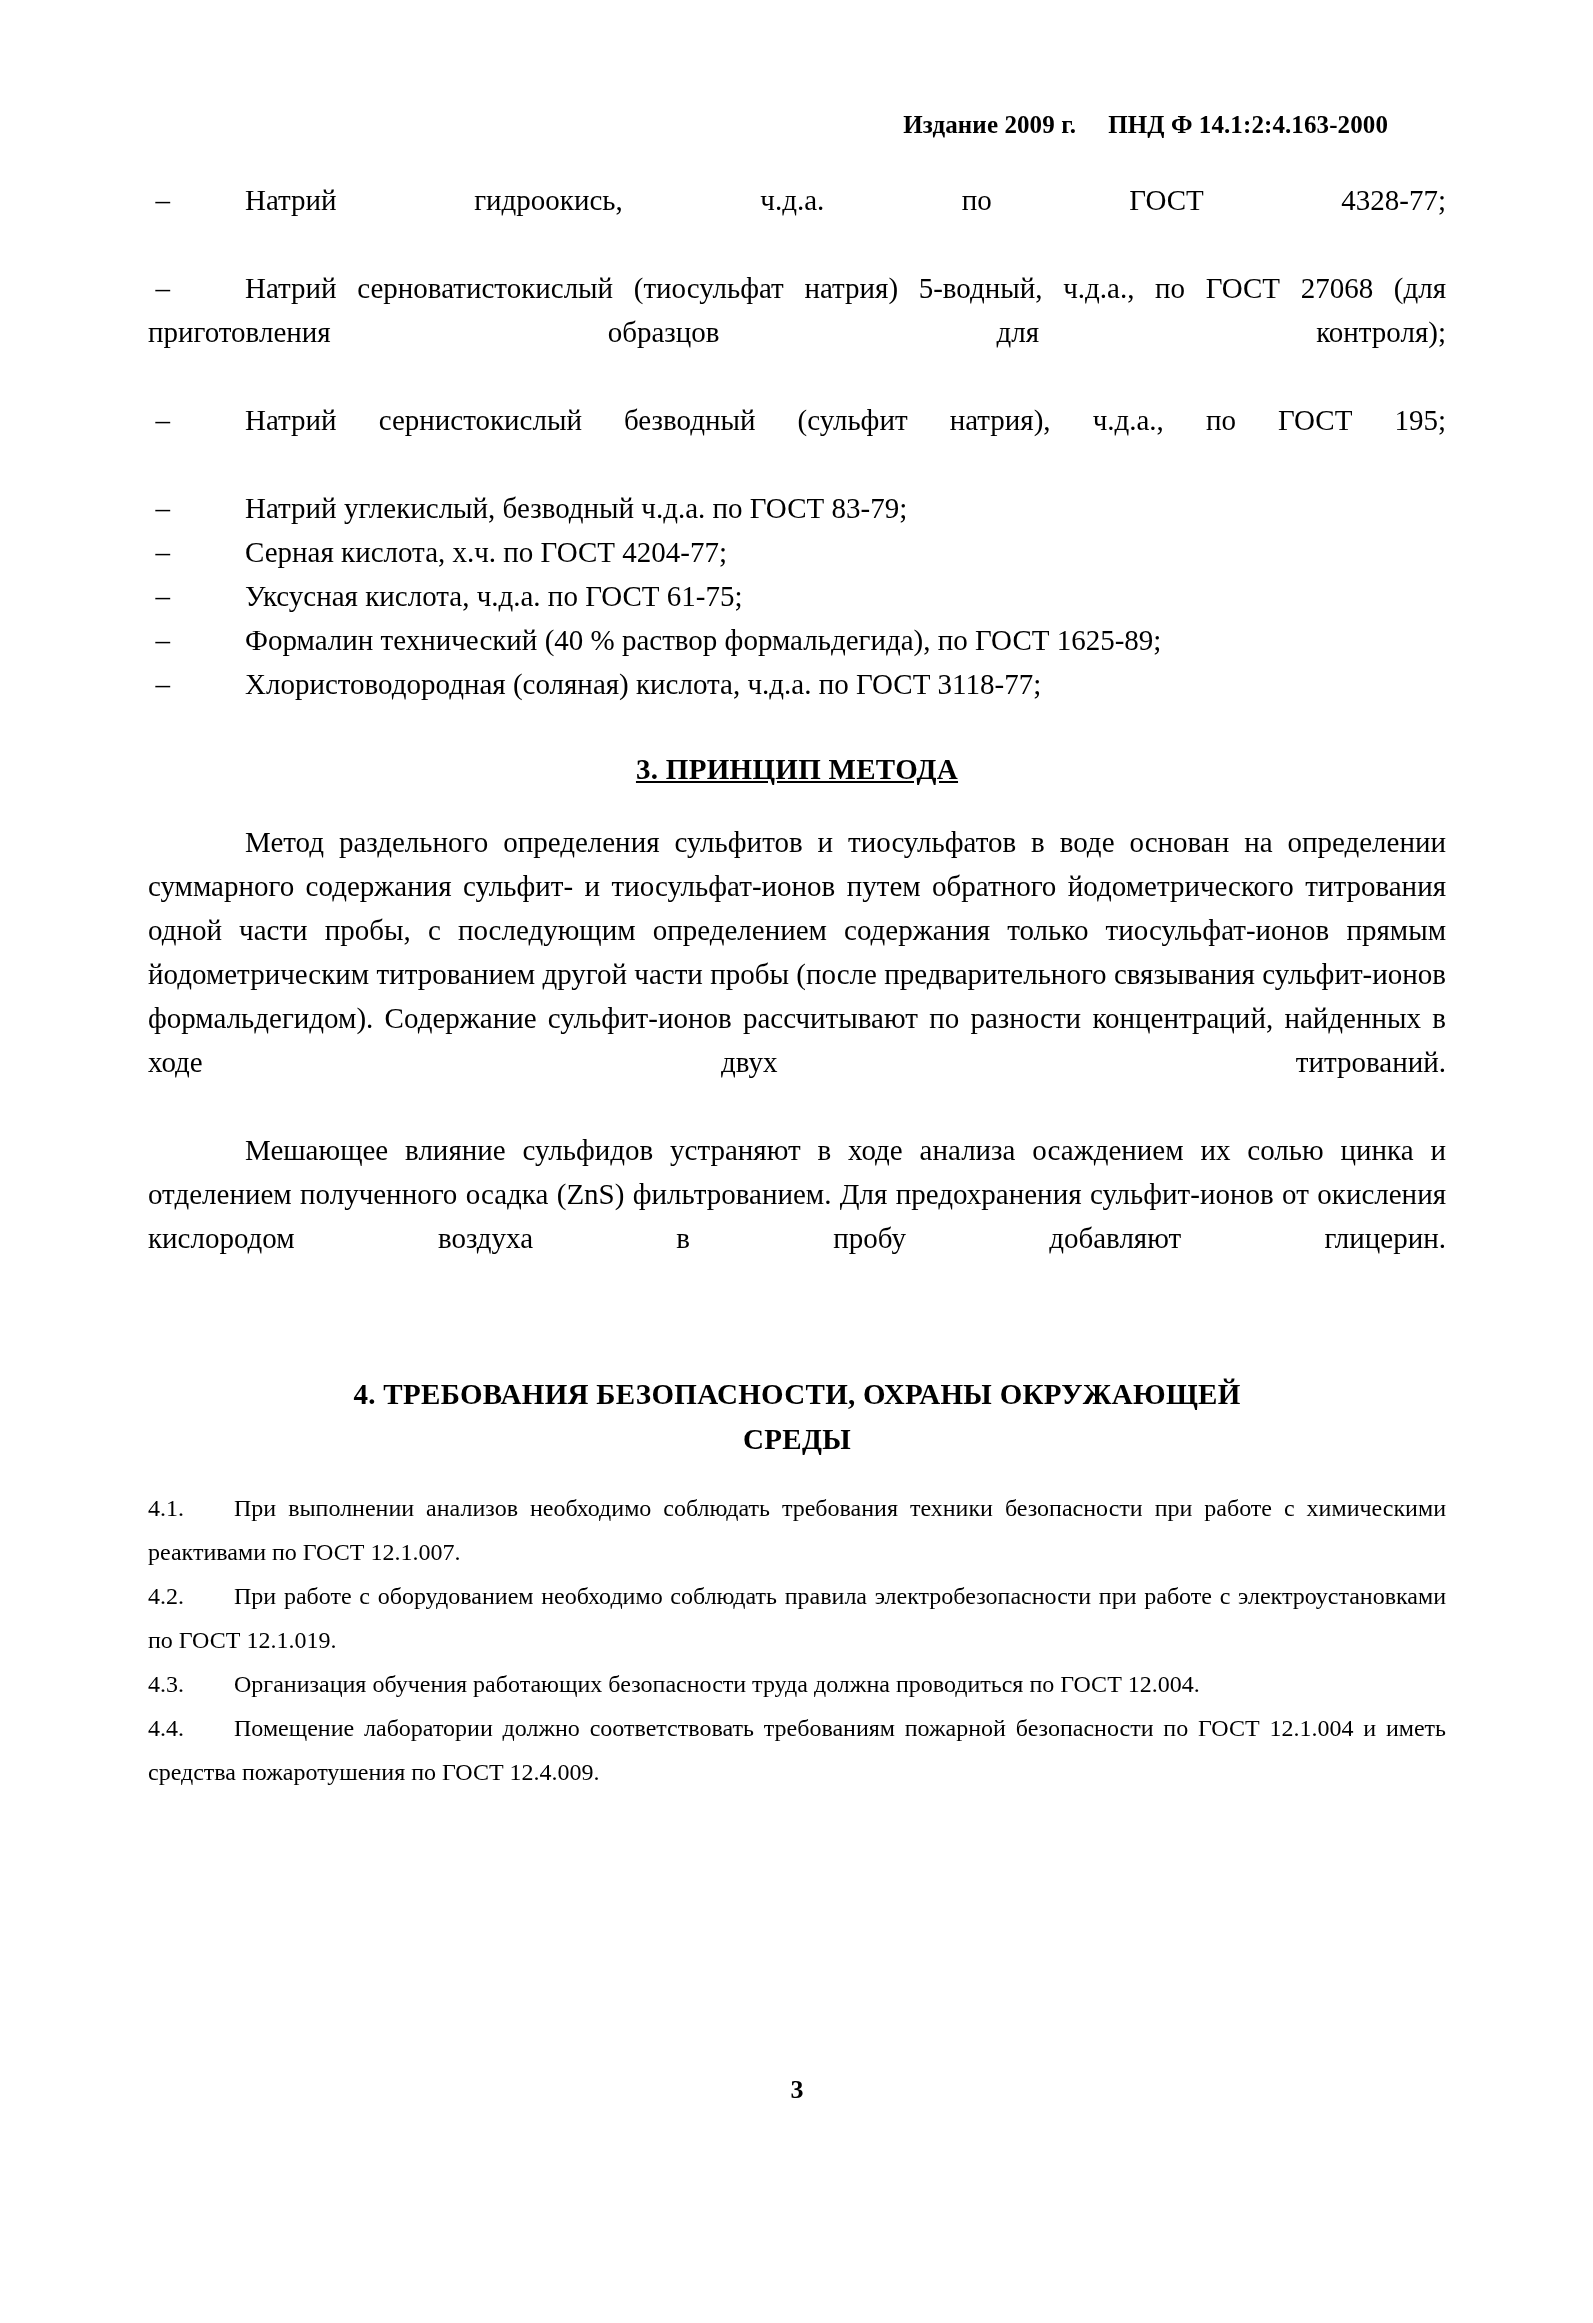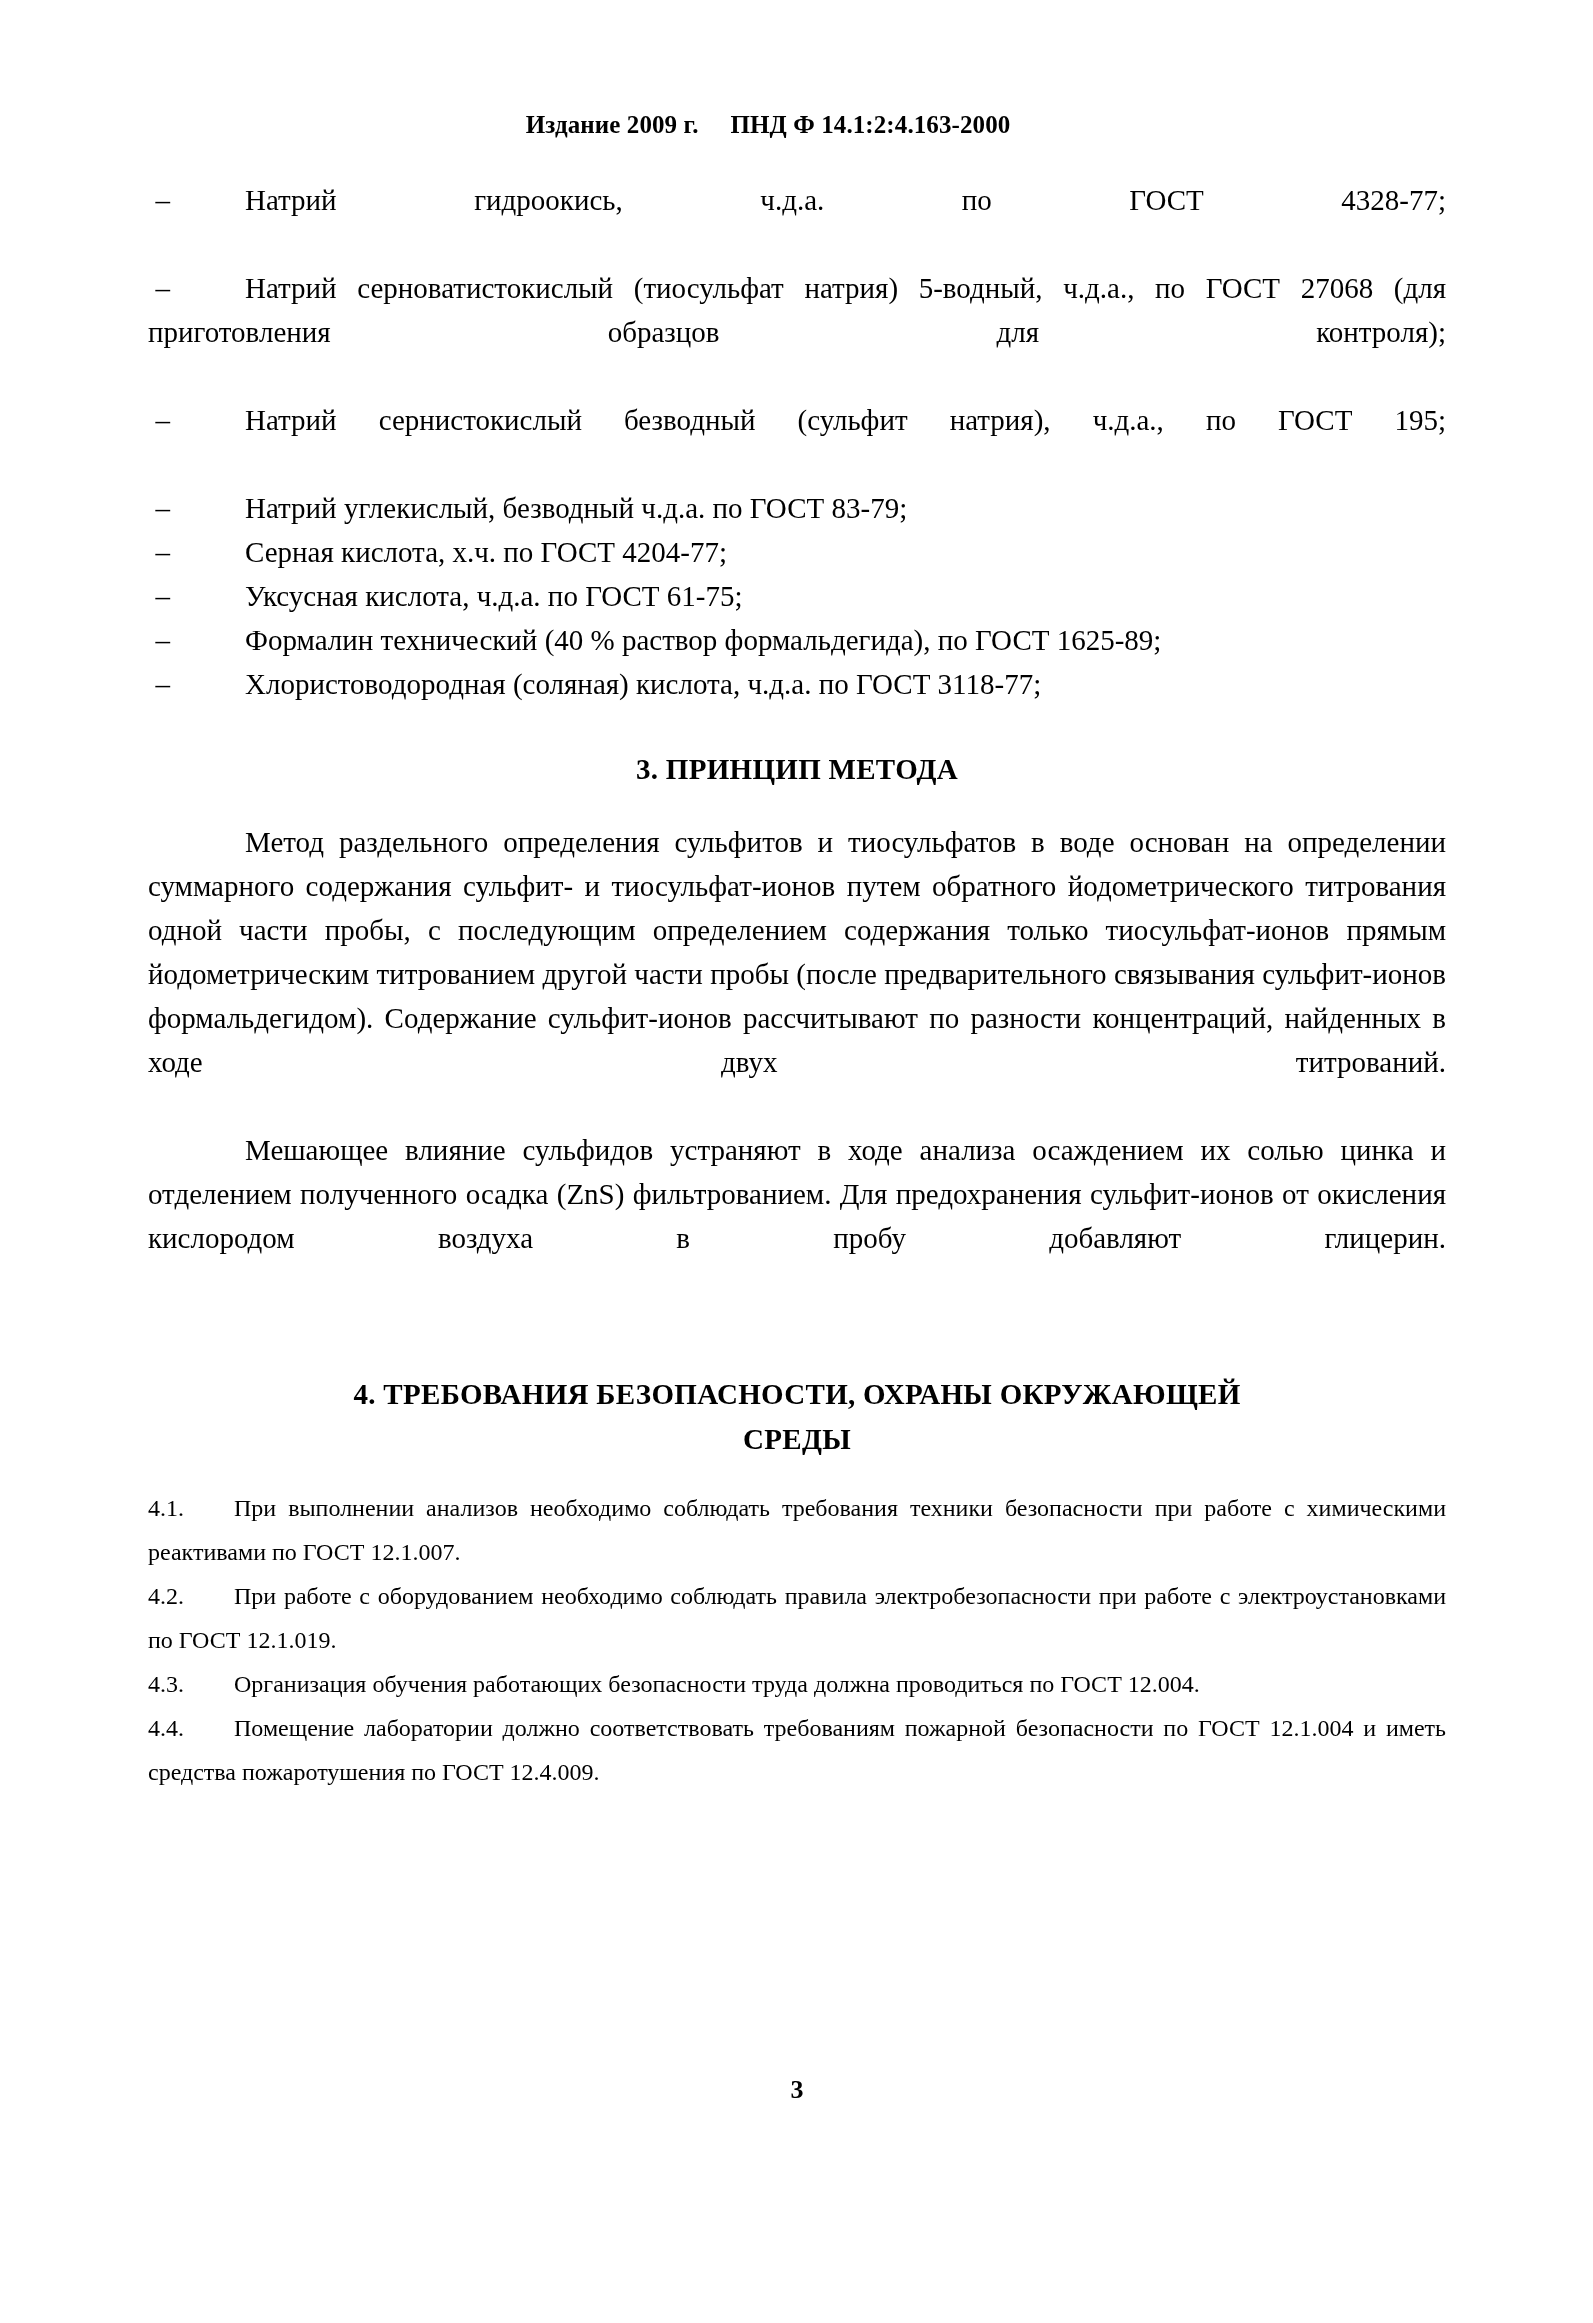--- a/index.html
+++ b/index.html
@@ -27,21 +27,21 @@
   .content {
     position: absolute;
     left: 148px;
     top: 111px;
     width: 1298px;
   }
 
   
   .runhead {
     display: flex;
-    justify-content: center;
+    justify-content: flex-end;
     align-items: baseline;
     font-weight: bold;
     font-size: 25px;
     letter-spacing: 0.1px;
     margin-bottom: 39px;
     gap: 32px;
   }
   .runhead .left { white-space: nowrap; }
   .runhead .right { white-space: nowrap; margin-right: 58px; }
 
@@ -88,21 +88,21 @@
 
   
   .heading {
     text-align: center;
     font-weight: bold;
     font-size: 29px;
     line-height: 45px;
     letter-spacing: 0.3px;
     margin: 0;
   }
-  .h-sec3 { margin-top: 41px; margin-bottom: 28px; }
+  .h-sec3 { margin-top: 41px; margin-bottom: 28px; text-decoration: underline; }
   .h-sec4 { margin-top: 68px; margin-bottom: 24px; padding: 0 17px; }
 
   
   .clause {
     font-size: 24px;
     line-height: 44px;
     text-align: justify;
     margin: 0;
   }
   .clause .num {

